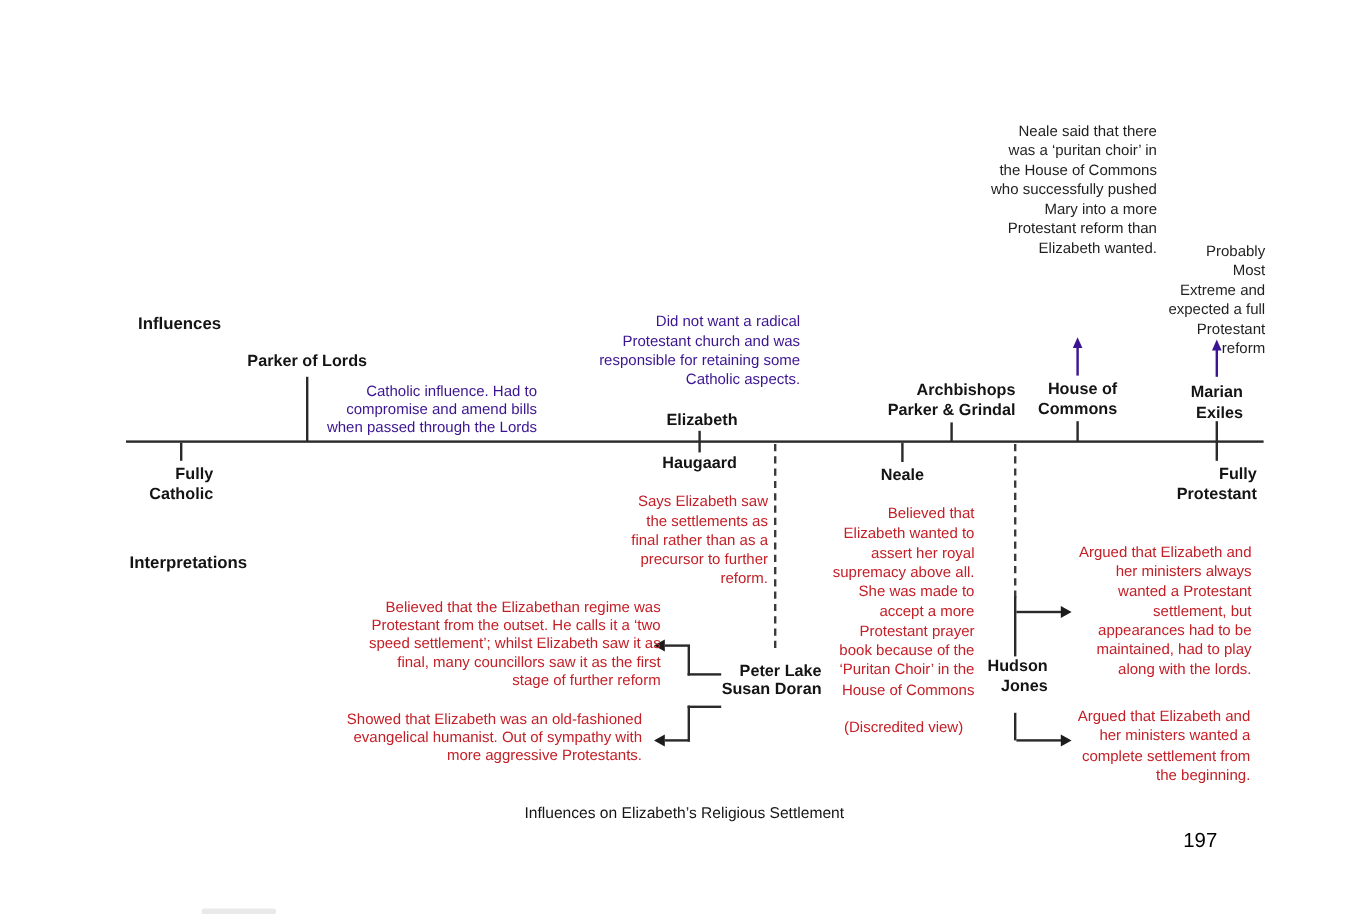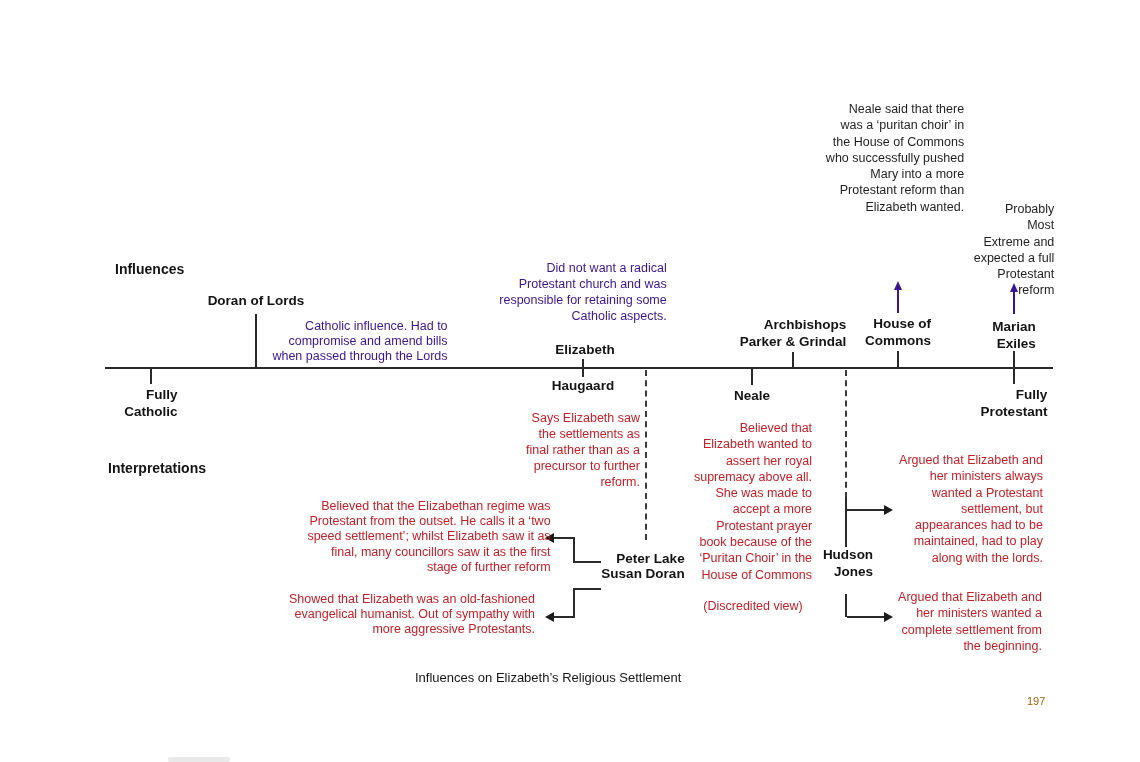--- a/index.html
+++ b/index.html
@@ -61,21 +61,21 @@
   <div class="hline" style="left:573px;top:588px;width:28px;height:2px;"></div>
   <div class="vline" style="left:573px;top:588px;width:2px;height:30px;"></div>
   <div class="hline" style="left:554px;top:616px;width:21px;height:2px;"></div>
   <div class="tri tri-left" style="left:545px;top:612px;"></div>
 
   <div class="pline" style="left:897px;top:289px;width:2px;height:24px;"></div>
   <div class="tri tri-up" style="left:893.5px;top:281px;"></div>
   <div class="pline" style="left:1013px;top:291px;width:2px;height:23px;"></div>
   <div class="tri tri-up" style="left:1009.5px;top:283px;"></div>
 
-  <div class="txt bold" style="left:256px;top:293px;">Doran of Lords</div>
+  <div class="txt bold" style="left:256px;top:293px;">Parker of Lords</div>
   <div class="txt bold" style="left:585px;top:342px;">Elizabeth</div>
   <div class="txt bold" style="left:793px;top:317px;">Archbishops
 Parker &amp; Grindal</div>
   <div class="txt bold" style="left:898px;top:316px;">House of
 Commons</div>
   <div class="txt bold" style="left:1014px;top:319px;">Marian
 Exiles</div>
 
   <div class="txt bold" style="left:151px;top:387px;">Fully
 Catholic</div>
@@ -140,17 +140,17 @@
 wanted a Protestant
 settlement, but
 appearances had to be
 maintained, had to play
 along with the lords.</div>
   <div class="txt red" style="left:970px;top:589px;">Argued that Elizabeth and
 her ministers wanted a
 complete settlement from
 the beginning.</div>
 
-  <div class="txt noctr" style="left:415px;top:670px;font-size:13px;color:#161616;">Influences on Elizabeth’s Religious Settlement</div>
-  <div class="txt noctr" style="left:1027px;top:693px;font-size:11px;color:#a16207;">197</div>
+  <div class="txt noctr" style="left:437px;top:670px;font-size:13px;color:#161616;">Influences on Elizabeth’s Religious Settlement</div>
+  <div class="txt noctr" style="left:986px;top:693px;font-size:17px;color:#000000;">197</div>
 
   <div class="artifact" style="left:168px;top:757px;width:62px;height:5px;"></div>
 </div>
 
 </body></html>

